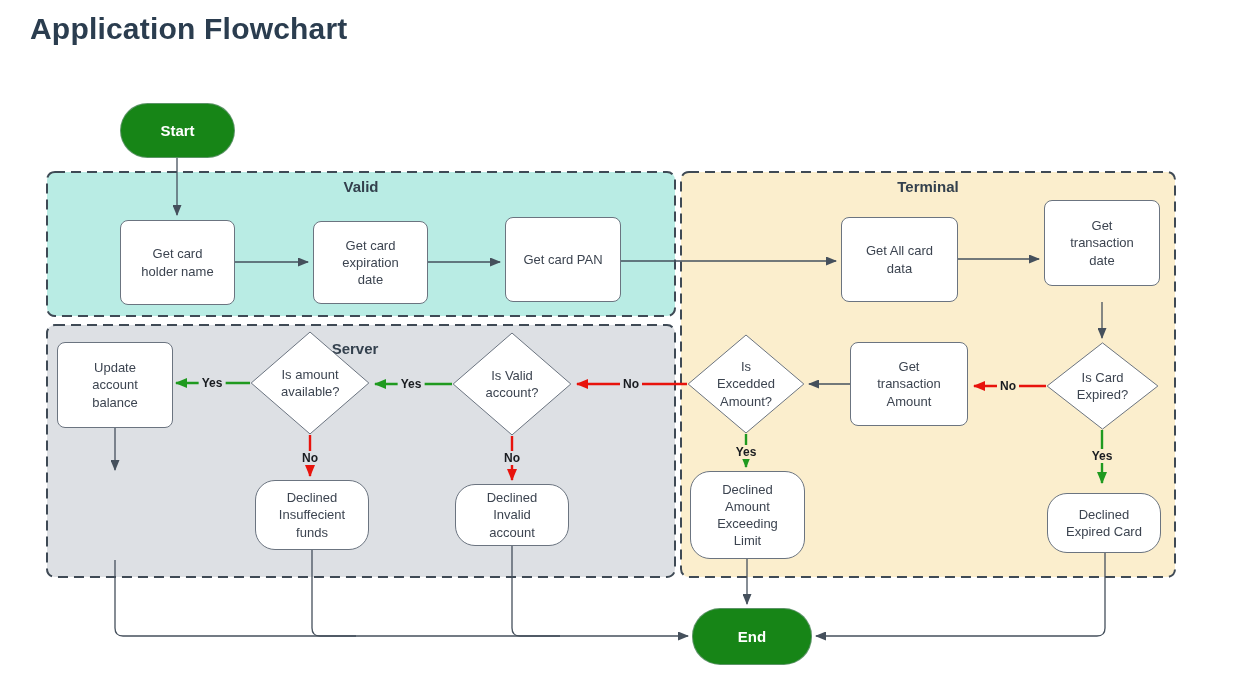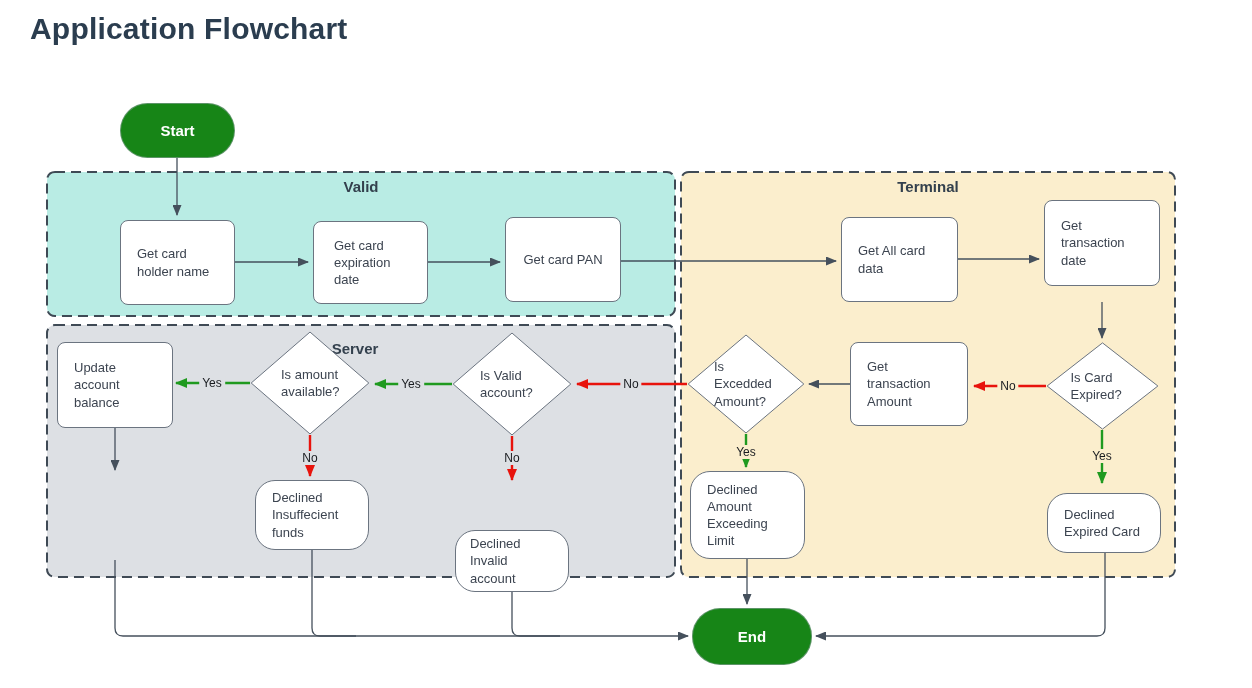--- a/index.html
+++ b/index.html
@@ -15,38 +15,38 @@
   .edge{fill:none;}
   .edge-dark{stroke:var(--edge_dark,#45505c);stroke-width:1.3;}
   .edge-green{stroke:var(--edge_green,#1f9a1f);stroke-width:2.4;}
   .edge-red{stroke:var(--edge_red,#e8130c);stroke-width:2.4;}
   .mk-dark{fill:var(--edge_dark,#45505c);}
   .mk-green{fill:var(--edge_green,#1f9a1f);}
   .mk-red{fill:var(--edge_red,#e8130c);}
   .region-label{position:absolute;z-index:2;font-size:15px;font-weight:700;
                 color:var(--region_label,#33404d);}
   .node{position:absolute;z-index:3;display:flex;align-items:center;justify-content:center;
-        box-sizing:border-box;text-align:left;font-size:13px;line-height:1.32;
+        box-sizing:border-box;text-align:center;font-size:13px;line-height:1.32;
         color:var(--text_dark,#3c4450);}
   .process{background:var(--node_bg,#fff);border:1px solid var(--border_gray,#6b7480);
            border-radius:8px;padding:4px 16px;}
   .rounded{border-radius:20px;}
   .terminator{background:var(--node_green,#178517);color:#fff;font-weight:700;font-size:15px;
               border-radius:28px;border:1px solid rgba(150,160,170,.55);}
   .diamond{background:transparent;border:none;padding:0;}
   .diamond svg{position:absolute;left:0;top:0;width:100%;height:100%;}
   .diamond polygon{fill:var(--node_bg,#fff);stroke:var(--border_gray,#6b7480);
                    stroke-width:1;stroke-linejoin:round;}
   .diamond .label{position:relative;z-index:1;width:64px;}
   .n-available .label{width:58px;}
   .n-invalid{padding:4px 14px;}
   .n-pan{padding:4px 6px;}
   .n-expiration{padding:4px 20px;}
   .edge-label{position:absolute;z-index:4;transform:translate(-50%,-50%);
-              font-size:12px;font-weight:400;color:var(--label_dark,#191c20);
+              font-size:12px;font-weight:700;color:var(--label_dark,#191c20);
               padding:0 3px;white-space:nowrap;}
   .lbl-server{background:var(--region_server,#dde0e4);}
   .lbl-terminal{background:var(--region_terminal,#fbeecd);}
 </style>
 </head>
 <body>
 
 <div class="canvas">
 
   <h1 class="page-title">Application Flowchart</h1>
@@ -130,21 +130,21 @@
   <div class="node diamond n-available" style="left:250px;top:331px;width:120px;height:104px;">
     <svg viewBox="0 0 100 100" preserveAspectRatio="none">
       <polygon points="50,1 99,50 50,99 1,50" vector-effect="non-scaling-stroke"></polygon>
     </svg>
     <span class="label">Is amount available?</span>
   </div>
 
   <div class="node process" style="left:57px;top:342px;width:116px;height:86px;">Update account balance</div>
 
   <div class="node process rounded" style="left:255px;top:480px;width:114px;height:70px;">Declined Insuffecient funds</div>
-  <div class="node process rounded n-invalid" style="left:455px;top:484px;width:114px;height:62px;margin-top:46px;">Declined Invalid account</div>
+  <div class="node process rounded n-invalid" style="left:455px;top:484px;width:114px;height:62px;">Declined Invalid account</div>
   <div class="node process rounded" style="left:690px;top:471px;width:115px;height:88px;">Declined Amount Exceeding Limit</div>
   <div class="node process rounded" style="left:1047px;top:493px;width:114px;height:60px;">Declined Expired Card</div>
 
   <div class="node terminator" style="left:692px;top:608px;width:120px;height:57px;">End</div>
 
   <span class="edge-label lbl-server" style="left:212px;top:383px;">Yes</span>
   <span class="edge-label lbl-server" style="left:411px;top:384px;">Yes</span>
   <span class="edge-label lbl-server" style="left:631px;top:384px;">No</span>
   <span class="edge-label lbl-server" style="left:310px;top:458px;">No</span>
   <span class="edge-label lbl-server" style="left:512px;top:458px;">No</span>

